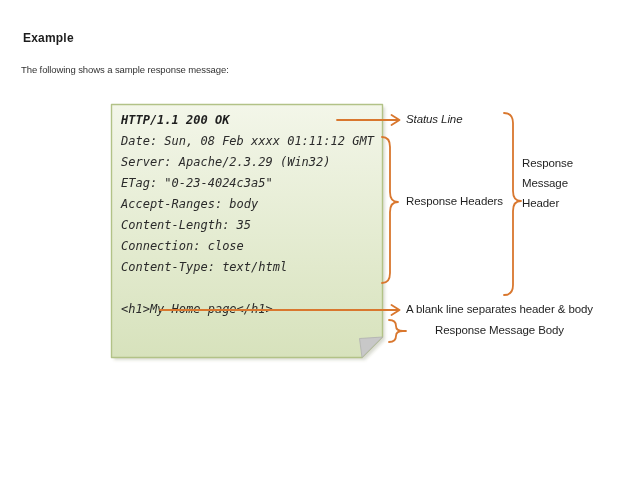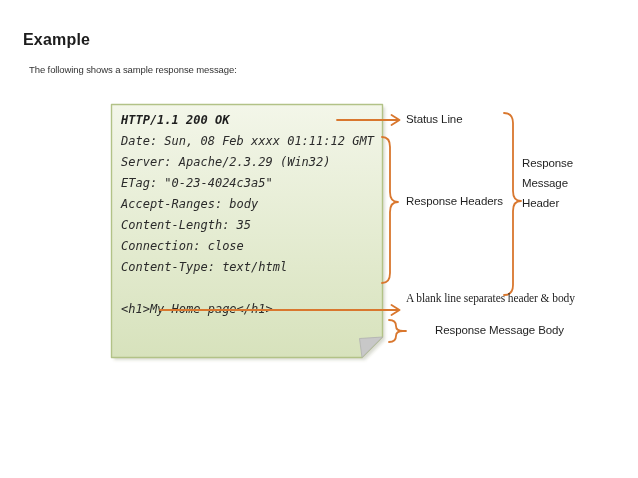--- a/index.html
+++ b/index.html
@@ -2,43 +2,43 @@
 <html><head>
 <meta charset="utf-8">
 <style>
   html,body{margin:0;padding:0;background:#ffffff;}
   .stage{
     position:relative;width:638px;height:478px;background:#ffffff;
     font-family:"Liberation Sans",sans-serif;overflow:hidden;
   }
   .heading{
     position:absolute;left:23px;top:31px;
-    font-size:16px;font-weight:bold;color:#1c1c1c;letter-spacing:0.2px;
+    font-size:12px;font-weight:bold;color:#1c1c1c;letter-spacing:0.2px;
   }
   .intro{
-    position:absolute;left:29px;top:64px;
+    position:absolute;left:21px;top:64px;
     font-size:9.5px;color:#333333;letter-spacing:-0.1px;
   }
   .note-svg{position:absolute;left:110px;top:103px;}
   .overlay-svg{position:absolute;left:0;top:0;pointer-events:none;}
   .note-text{
     position:absolute;left:121px;top:110px;width:256px;
     font-family:"DejaVu Sans Mono",monospace;
     font-size:12px;color:#2b2b2b;font-style:italic;
   }
   .mline{height:21px;line-height:21px;white-space:pre;}
   .mline.bold{font-weight:bold;color:#1e1e1e;}
   .lbl{
     position:absolute;font-size:11.5px;line-height:15px;color:#1f1f1f;
     white-space:pre-line;letter-spacing:-0.1px;
   }
-  .lbl-status{left:406px;top:112px;}
+  .lbl-status{left:406px;top:112px;font-style:italic;}
   .lbl-resp-headers{left:406px;top:194px;}
   .lbl-rmh{left:522px;top:153px;line-height:20px;}
-  .lbl-blank{left:406px;top:291px;font-family:Liberation Serif, serif;}
+  .lbl-blank{left:406px;top:302px;}
   .lbl-body{left:407px;top:323px;margin-left:28px;}
 </style>
 </head>
 <body>
 
 <div class="stage">
 
   <div class="heading">Example</div>
   <div class="intro">The following shows a sample response message:</div>
 

